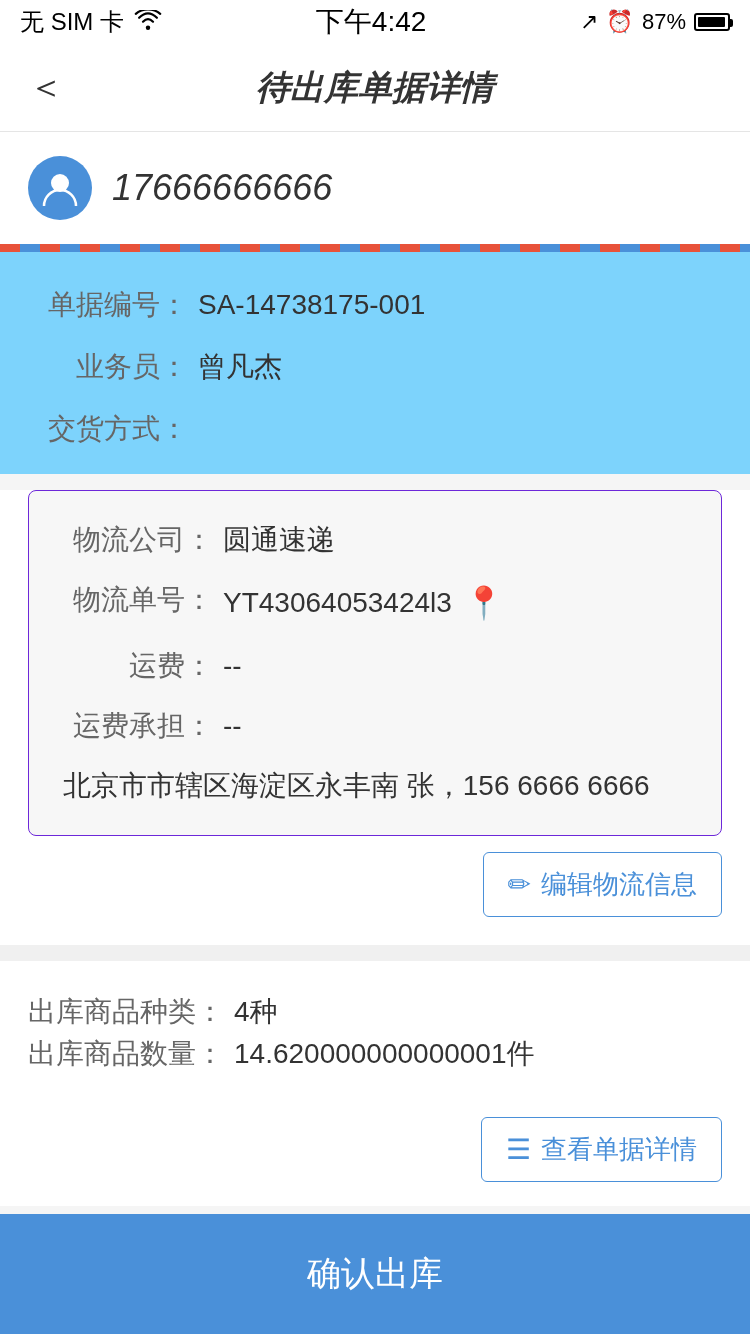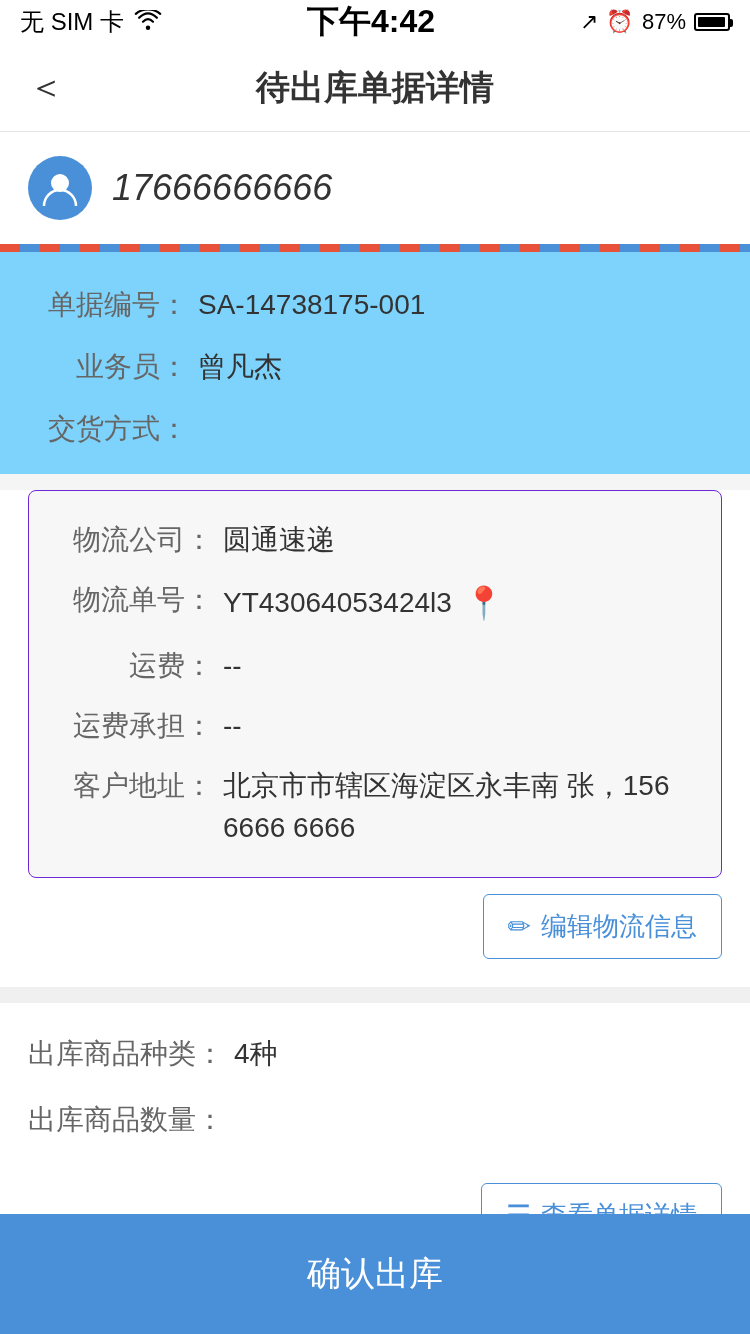--- a/index.html
+++ b/index.html
@@ -53,20 +53,21 @@
       position: absolute;
       left: 28px;
       font-size: 36px;
       color: #333;
       cursor: pointer;
     }
     .nav-title {
       font-size: 34px;
       font-weight: 600;
       color: #333;
+      font-style: italic;
     }
 
     
     .content {
       width: 750px;
       padding-bottom: 120px;
     }
 
     
     .customer-card {
@@ -193,21 +194,21 @@
     }
 
     
     .goods-section {
       background: #fff;
       padding: 32px 28px 24px;
     }
     .goods-row {
       display: flex;
       align-items: center;
-      margin-bottom: 28px;
+      margin-bottom: 4px;
       font-size: 28px;
     }
     .goods-row:last-child { margin-bottom: 0; }
     .goods-label {
       color: #666;
       min-width: 180px;
       text-align: right;
       flex-shrink: 0;
     }
     .goods-value {
@@ -265,21 +266,21 @@
 
     <span>
       <svg viewBox="0 0 24 18" fill="none" xmlns="http://www.w3.org/2000/svg" width="28" height="20">
         <path d="M12 14a2 2 0 1 1 0 4 2 2 0 0 1 0-4z" fill="#000"></path>
         <path d="M7.5 10.5C9 9 10.4 8.2 12 8.2s3 .8 4.5 2.3" stroke="#000" stroke-width="2" stroke-linecap="round" fill="none"></path>
         <path d="M4 7C6.5 4.5 9.1 3 12 3s5.5 1.5 8 4" stroke="#000" stroke-width="2" stroke-linecap="round" fill="none"></path>
         <path d="M1 3.5C4.2.8 7.9-.5 12-.5s7.8 1.3 11 4" stroke="#000" stroke-width="2" stroke-linecap="round" fill="none"></path>
       </svg>
     </span>
   </div>
-  <div style="font-size:32px;font-weight:700;">下午4:42</div>
+  <div style="font-size:28px;font-weight:400;">下午4:42</div>
   <div class="status-bar-right">
     <span style="font-size:22px;">↗</span>
     <span style="font-size:22px;">⏰</span>
     <span>87%</span>
     <span style="display:inline-block;width:36px;height:18px;border:2px solid #000;border-radius:3px;position:relative;">
       <span style="position:absolute;top:2px;left:2px;width:85%;height:10px;background:#000;border-radius:1px;"></span>
       <span style="position:absolute;right:-5px;top:4px;width:3px;height:8px;background:#000;border-radius:0 2px 2px 0;"></span>
     </span>
   </div>
 </div>
@@ -332,21 +333,20 @@
       </div>
       <div class="logistics-row">
         <span class="logistics-label">运费：</span>
         <span class="logistics-value">--</span>
       </div>
       <div class="logistics-row">
         <span class="logistics-label">运费承担：</span>
         <span class="logistics-value">--</span>
       </div>
       <div class="logistics-row">
-        <span class="logistics-label">客户地址：</span>
         <span class="logistics-value" style="flex-wrap:wrap;">北京市市辖区海淀区永丰南  张，156 6666 6666</span>
       </div>
     </div>
 
     <div class="edit-btn-row">
       <div class="edit-btn">
         <span style="font-size:28px;">✏</span>
         <span>编辑物流信息</span>
       </div>
     </div>
@@ -354,20 +354,21 @@
 
   <div class="section-divider"></div>
 
   <div class="goods-section">
     <div class="goods-row">
       <span class="goods-label">出库商品种类：</span>
       <span class="goods-value">4种</span>
     </div>
     <div class="goods-row">
       <span class="goods-label">出库商品数量：</span>
+      <span class="goods-value">14.620000000000001件</span>
     </div>
   </div>
 
   <div class="view-detail-row">
     <div class="view-detail-btn">
       <span style="font-size:28px;">☰</span>
       <span>查看单据详情</span>
     </div>
   </div>
 

